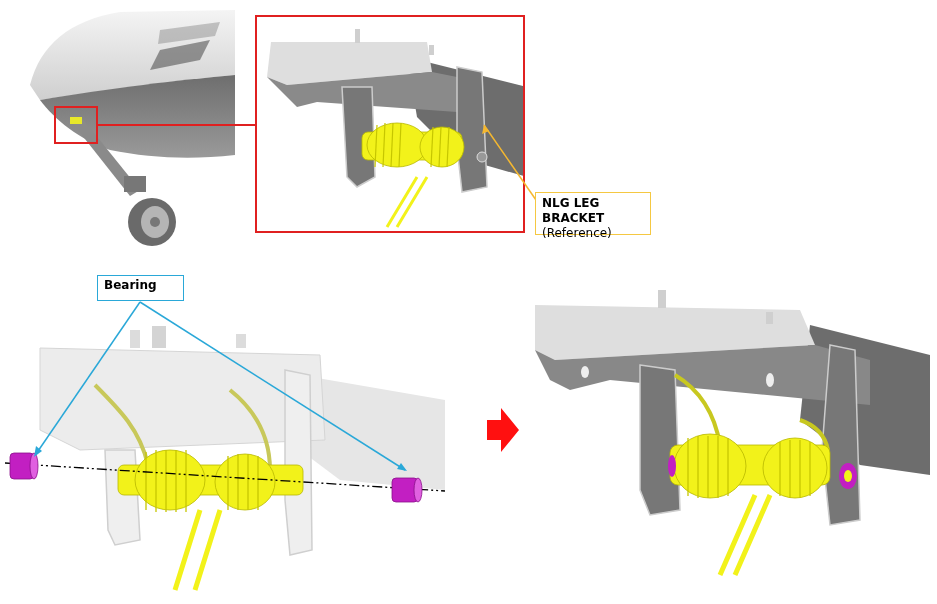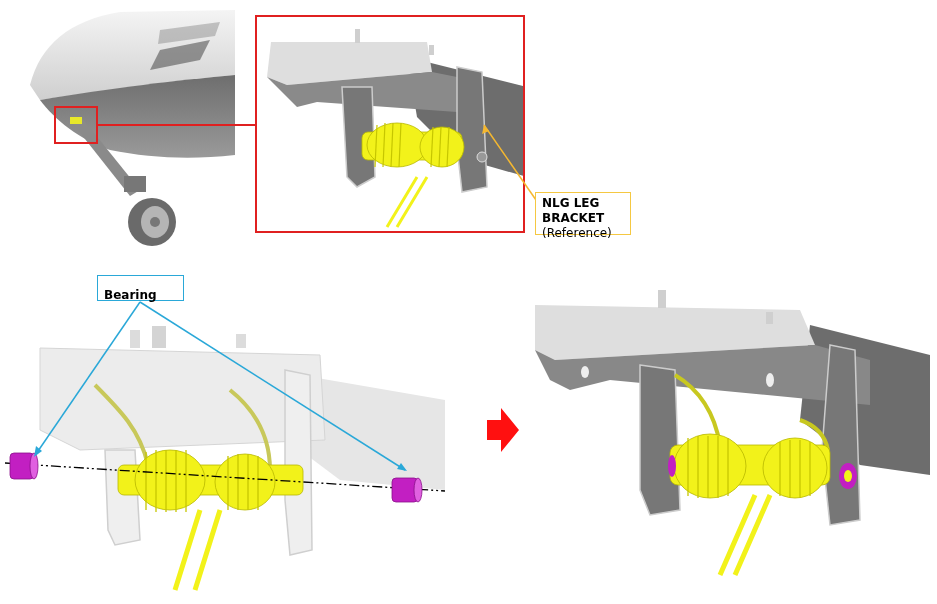--- a/index.html
+++ b/index.html
@@ -4,22 +4,22 @@
 <style>
   html, body { margin: 0; padding: 0; background: #ffffff; }
   body { width: 937px; height: 604px; position: relative; overflow: hidden; font-family: "Liberation Sans", sans-serif; }
   .abs { position: absolute; }
   svg { position: absolute; left: 0; top: 0; }
   .callout {
     position: absolute; background: #fff; font-family: "DejaVu Sans", sans-serif;
     font-size: 12px; line-height: 15px; color: #000; padding: 3px 6px; box-sizing: border-box;
   }
   .callout .title { font-weight: bold; }
-  #nlg-callout { left: 535px; top: 192px; width: 96px; height: 43px; border: 1.5px solid #f5c842; }
-  #bearing-callout { left: 97px; top: 275px; width: 87px; height: 26px; border: 1.5px solid #2aa8d8; padding-top: 12px; }
+  #nlg-callout { left: 535px; top: 192px; width: 116px; height: 43px; border: 1.5px solid #f5c842; }
+  #bearing-callout { left: 97px; top: 275px; width: 87px; height: 26px; border: 1.5px solid #2aa8d8; padding-top: 2px; }
 </style>
 </head>
 <body>
 
 <div class="abs" style="left:0;top:0;width:240px;height:250px;">
   <svg width="240" height="250" viewBox="0 0 240 250">
     <defs>
       <linearGradient id="noseTop" x1="0" y1="0" x2="0" y2="1">
         <stop offset="0" stop-color="#f4f4f4"></stop>
           <stop offset="1" stop-color="#cfcfcf"></stop>

